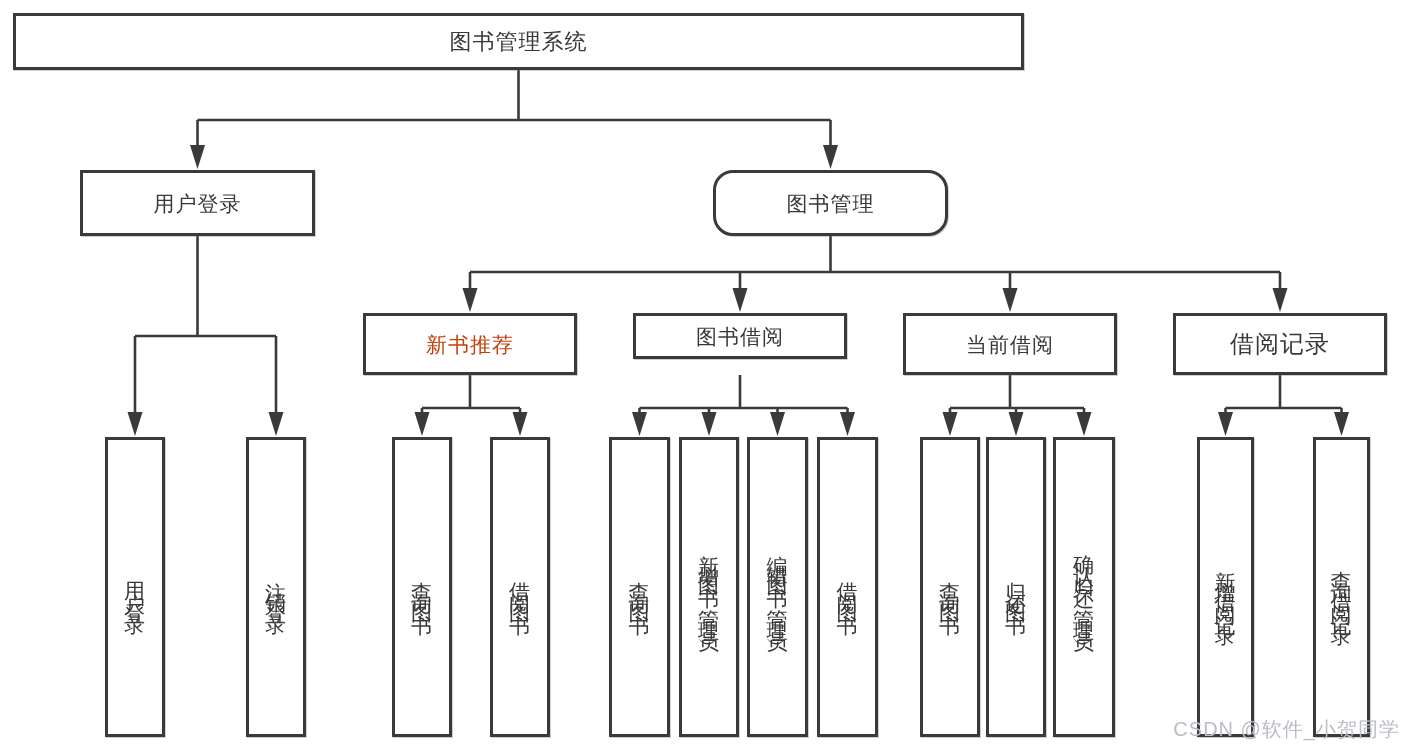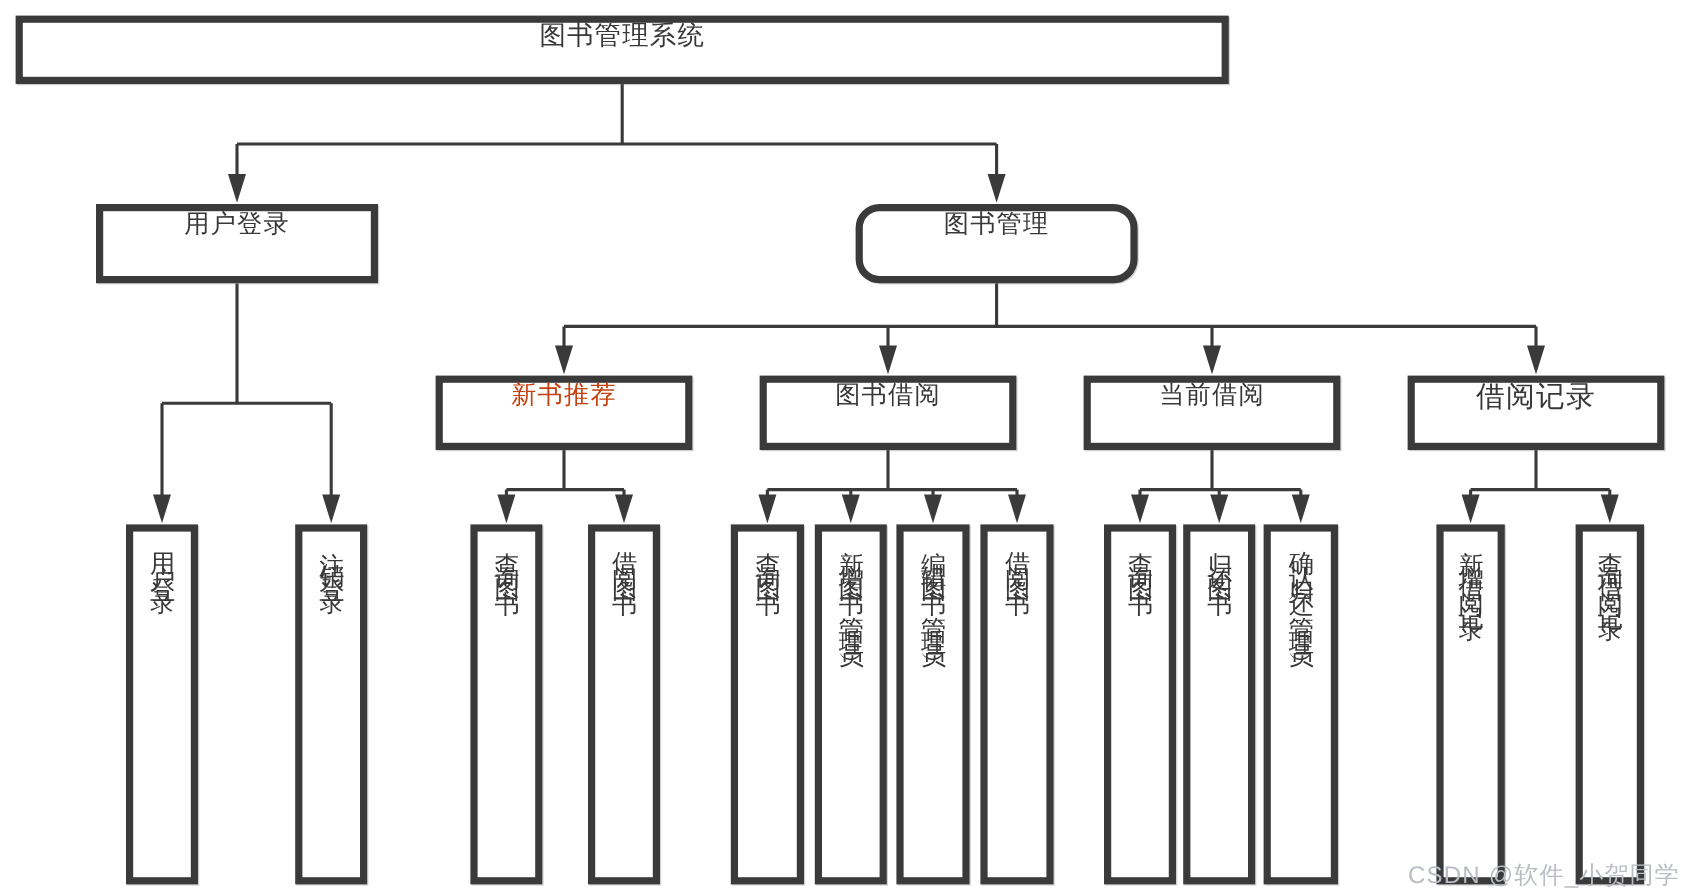--- a/index.html
+++ b/index.html
@@ -18,23 +18,24 @@
   #connectors {
     position: absolute;
     left: 0; top: 0;
     width: 1405px;
     height: 747px;
     z-index: 1;
   }
   .node {
     position: absolute;
     box-sizing: border-box;
-    border: 6px solid #eab308;
+    border: 3px solid #eab308;
     background: #ffffff;
     display: flex;
+    align-items: center;
     justify-content: center;
     color: #383838;
     z-index: 2;
     box-shadow: 1px 1px 0 rgba(120,120,120,0.35);
   }
   .node.horz .node-label {
     letter-spacing: 1px;
     white-space: nowrap;
     line-height: 1;
   }
@@ -119,21 +120,21 @@
       </div>
       <div class="node horz" style="left: 80px; top: 170px; width: 235px; height: 66px; font-size: 21px; border-color: rgb(58, 58, 58); background: rgb(255, 255, 255); color: rgb(56, 56, 56);">
         <span class="node-label">用户登录</span>
       </div>
       <div class="node horz" style="left: 713px; top: 170px; width: 235px; height: 66px; font-size: 21px; border-color: rgb(58, 58, 58); background: rgb(255, 255, 255); color: rgb(56, 56, 56); border-radius: 20px;">
         <span class="node-label">图书管理</span>
       </div>
       <div class="node horz" style="left: 363px; top: 313px; width: 214px; height: 62px; font-size: 21px; border-color: rgb(58, 58, 58); background: rgb(255, 255, 255); color: #c2410c;">
         <span class="node-label">新书推荐</span>
       </div>
-      <div class="node horz" style="left: 633px; top: 313px; width: 214px; height: 62px; font-size: 21px; border-color: rgb(58, 58, 58); background: rgb(255, 255, 255); color: rgb(56, 56, 56);">
+      <div class="node horz" style="left: 633px; top: 313px; width: 214px; height: 46px; font-size: 21px; border-color: rgb(58, 58, 58); background: rgb(255, 255, 255); color: rgb(56, 56, 56);">
         <span class="node-label">图书借阅</span>
       </div>
       <div class="node horz" style="left: 903px; top: 313px; width: 214px; height: 62px; font-size: 21px; border-color: rgb(58, 58, 58); background: rgb(255, 255, 255); color: rgb(56, 56, 56);">
         <span class="node-label">当前借阅</span>
       </div>
       <div class="node horz" style="left: 1173px; top: 313px; width: 214px; height: 62px; font-size: 24px; border-color: rgb(58, 58, 58); background: rgb(255, 255, 255); color: rgb(56, 56, 56);">
         <span class="node-label">借阅记录</span>
       </div>
       <div class="node vert" style="left: 105px; top: 437px; width: 60px; height: 300px; font-size: 21px; border-color: rgb(58, 58, 58); background: rgb(255, 255, 255); color: rgb(56, 56, 56);">
         <span class="node-label">用户登录</span>

